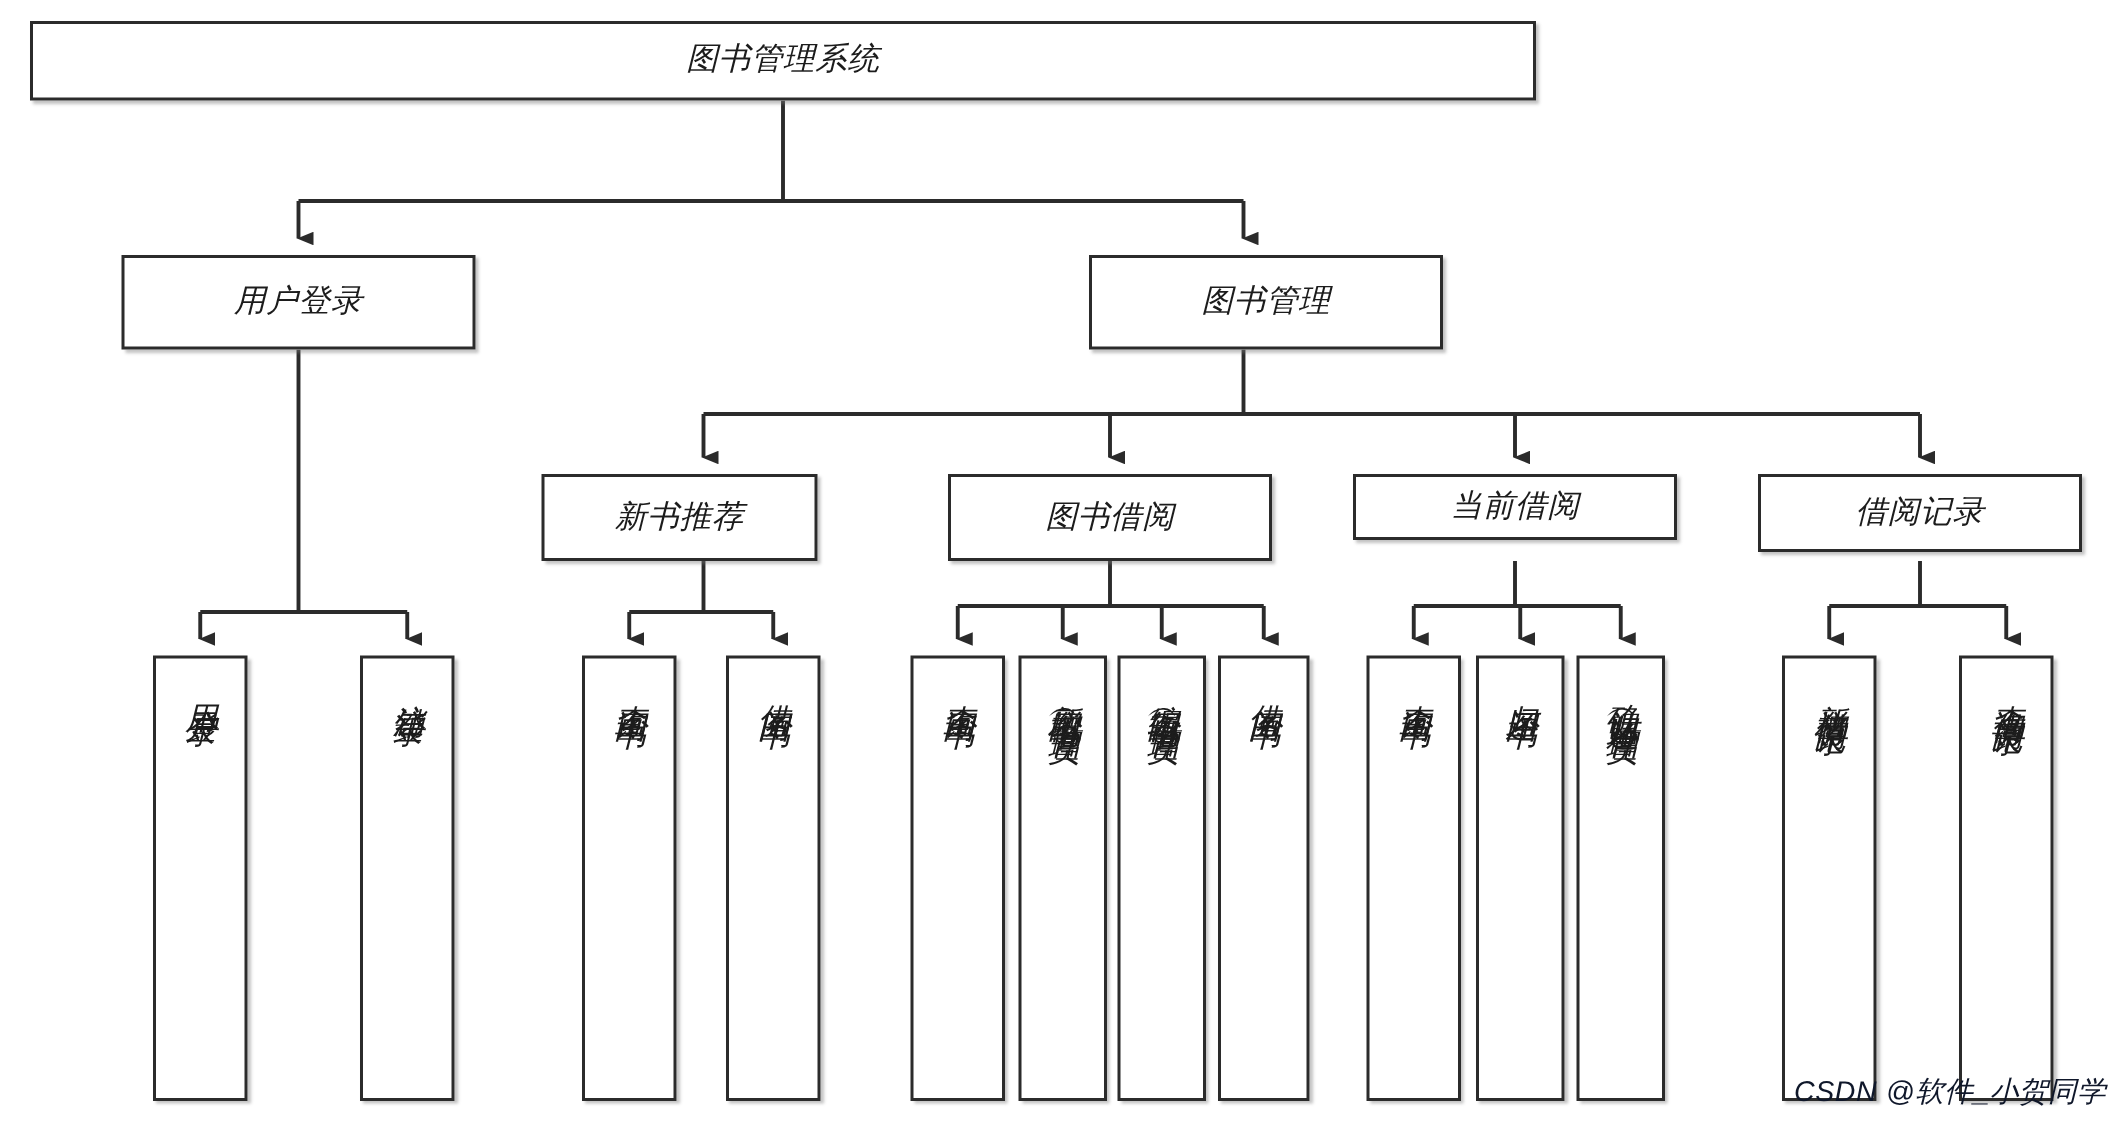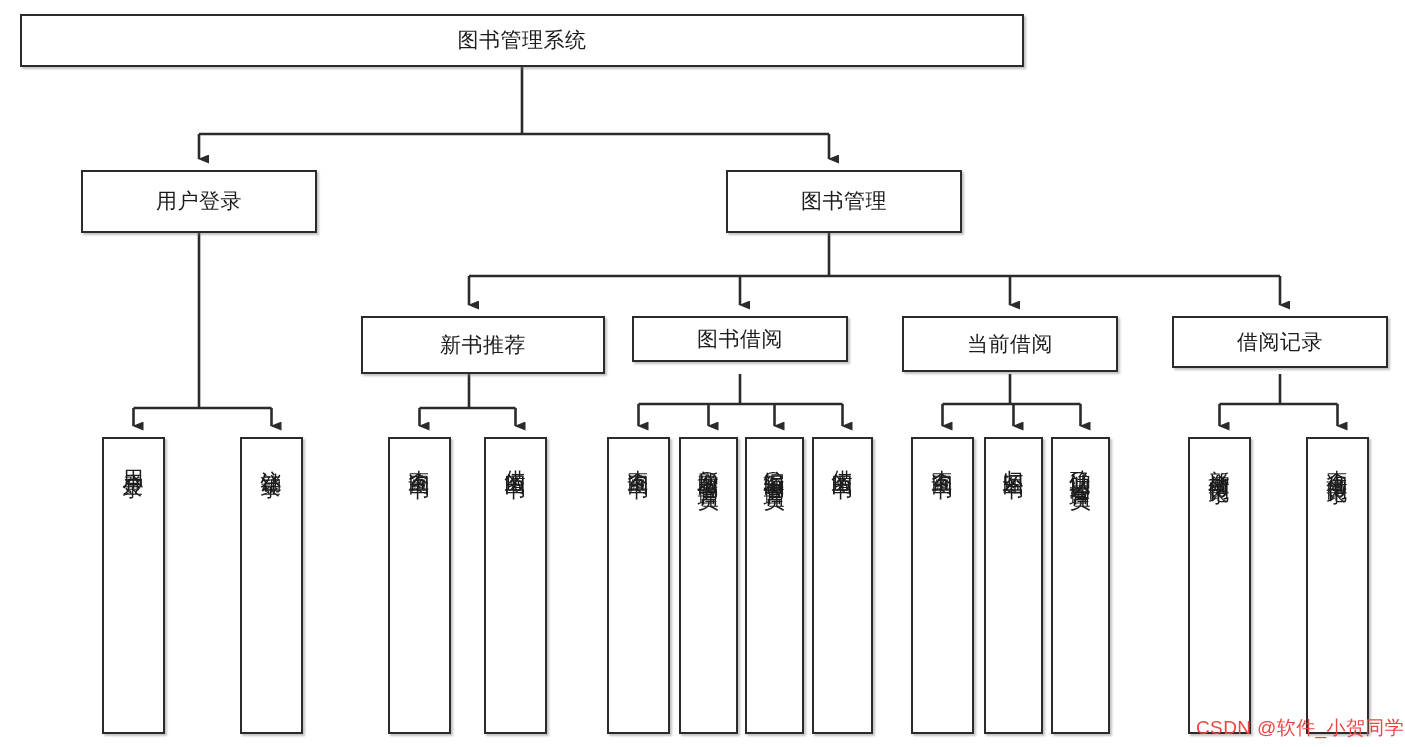--- a/index.html
+++ b/index.html
@@ -11,20 +11,21 @@
     width: 1405px;
     height: 747px;
     overflow: hidden;
     font-family: "Liberation Sans", "DejaVu Sans", sans-serif;
   }
   #diagram-root {
     position: relative;
     width: 1405px;
     height: 747px;
     background: #ffffff;
+    font-style: italic;
   }
   svg.connector-layer {
     position: absolute;
     left: 0;
     top: 0;
     width: 1405px;
     height: 747px;
     pointer-events: none;
   }
   .node-box {
@@ -54,21 +55,21 @@
   .node-box.vertical .node-label {
     writing-mode: vertical-rl;
     text-orientation: upright;
     white-space: normal;
     letter-spacing: 3px;
     font-size: 21px;
     line-height: 1;
   }
   .watermark {
     position: absolute;
-    color: #ef4444;
+    color: #0f172a;
     font-size: 19px;
     white-space: nowrap;
     letter-spacing: 0.4px;
     user-select: none;
   }
 </style>
 </head>
 <body>
 
 <div id="diagram-root">
@@ -119,27 +120,27 @@
   <div id="node-layer">
       <div class="node-box" style="left: 20px; top: 14px; width: 1004px; height: 53px;">
         <span class="node-label">图书管理系统</span>
       </div>
       <div class="node-box" style="left: 81px; top: 170px; width: 236px; height: 63px;">
         <span class="node-label">用户登录</span>
       </div>
       <div class="node-box" style="left: 726px; top: 170px; width: 236px; height: 63px;">
         <span class="node-label">图书管理</span>
       </div>
-      <div class="node-box" style="left: 361px; top: 316px; width: 244px; height: 58px;">
+      <div class="node-box" style="left: 361px; top: 316px; width: 184px; height: 58px;">
         <span class="node-label">新书推荐</span>
       </div>
-      <div class="node-box" style="left: 632px; top: 316px; width: 216px; height: 46px;">
+      <div class="node-box" style="left: 632px; top: 316px; width: 216px; height: 58px;">
         <span class="node-label">图书借阅</span>
       </div>
-      <div class="node-box" style="left: 902px; top: 316px; width: 216px; height: 56px;">
+      <div class="node-box" style="left: 902px; top: 316px; width: 216px; height: 44px;">
         <span class="node-label">当前借阅</span>
       </div>
       <div class="node-box" style="left: 1172px; top: 316px; width: 216px; height: 52px;">
         <span class="node-label">借阅记录</span>
       </div>
       <div class="node-box vertical" style="left: 102px; top: 437px; width: 63px; height: 297px;">
         <span class="node-label">用户登录</span>
       </div>
       <div class="node-box vertical" style="left: 240px; top: 437px; width: 63px; height: 297px;">
         <span class="node-label">注销登录</span>

